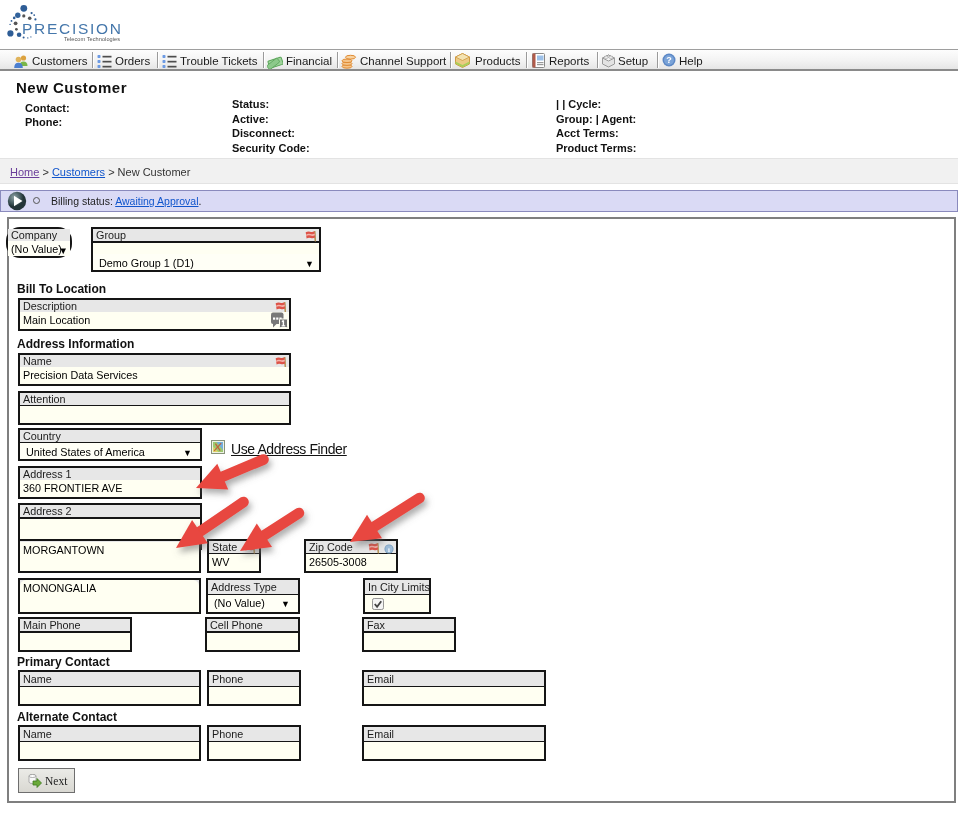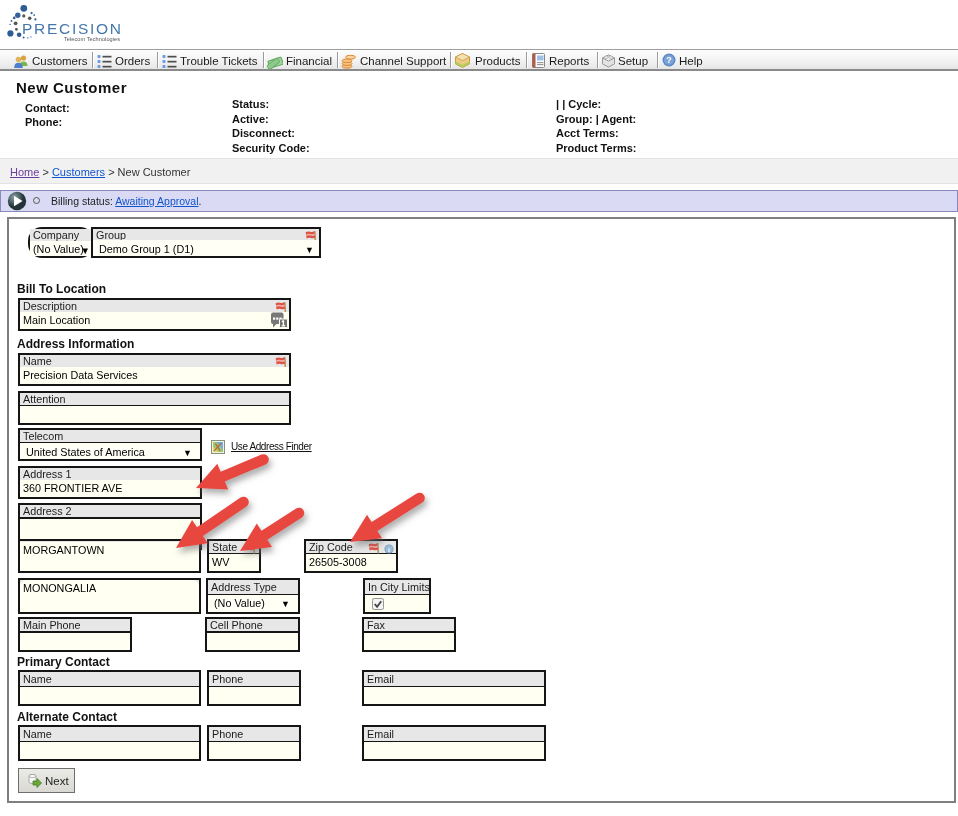--- a/index.html
+++ b/index.html
@@ -179,26 +179,26 @@
     <defs>
 <g id="rflag">
   <path d="M8.8 1.0 L10.4 0.9 L11.1 11.3 L9.7 11.4 Z" fill="#a8803e"></path>
   <path d="M9.4 1.0 L9.9 0.95 L10.55 11.35 L10.15 11.38 Z" fill="#d6b87c"></path>
   <path d="M0.7 2.3 Q2.9 0.9 5.1 1.7 Q7.3 2.5 9.4 1.3 L10.1 7.5 Q8.0 8.8 5.8 8.0 Q3.6 7.2 1.6 8.5 Z" fill="#dd5348"></path>
   <path d="M1.1 4.6 Q3.3 3.2 5.4 4.0 Q7.6 4.8 9.65 3.6 L9.85 5.2 Q7.8 6.4 5.6 5.6 Q3.4 4.8 1.3 6.1 Z" fill="#f3b3ab"></path>
 </g>
 </defs>
   </svg>
 
-<div class="fb" style="left:28px;top:227px;width:66px;height:31px;border-radius:14px;">
+<div class="fb" style="left:6px;top:227px;width:66px;height:31px;border-radius:14px;">
   <div class="fh" style="height:14px;">Company</div>
   <div class="sel" style="height:15px;padding-left:3px;">(No Value)<span class="ar" style="right:2px;top:2.5px;font-size:9.5px;">▼</span></div>
 </div>
 
-<div class="fb" style="left:91px;top:227px;width:230px;height:31px;">
+<div class="fb" style="left:91px;top:227px;width:230px;height:45px;">
   <div class="fh" style="height:14px;">Group<svg class="flag" style="right:2px" width="12" height="12" viewBox="0 0 12 12">
         <use href="#rflag"></use>
       </svg></div>
   <div class="sel" style="height:16px;line-height:14px;">Demo Group 1 (D1)<span class="ar" style="right:5px;top:3px;">▼</span></div>
 </div>
 <div class="sec" style="left:17px;top:282px;">Bill To Location</div>
 
 <div class="fb" style="left:18px;top:298px;width:273px;height:33px;">
   <div class="fh" style="height:14px;">Description<svg class="flag" style="right:2px" width="12" height="12" viewBox="0 0 12 12">
         <use href="#rflag"></use>
@@ -225,33 +225,33 @@
       </svg></div>
   <div class="fi" style="height:17px;">Precision Data Services</div>
 </div>
 
 <div class="fb" style="left:18px;top:391px;width:273px;height:34px;">
   <div class="fh" style="height:14px;">Attention</div>
   <div class="fi" style="height:17px;"></div>
 </div>
 
 <div class="fb" style="left:18px;top:428px;width:184px;height:33px;">
-  <div class="fh" style="height:14px;">Telecom</div>
+  <div class="fh" style="height:14px;">Country</div>
   <div class="sel" style="height:16px;line-height:14px;">United States of America<span class="ar" style="right:8px;top:3px;">▼</span></div>
 </div>
 
 <svg class="abs" style="left:211px;top:440px" width="14" height="14" viewBox="0 0 14 14">
   <rect x="0.5" y="0.5" width="13" height="13" fill="#eef2e4" stroke="#88927a"></rect>
   <rect x="2" y="2" width="10" height="10" fill="#9cc86e"></rect>
   <path d="M5.5 2 L12 2 L12 10 Z" fill="#74aede"></path>
   <path d="M2 6.5 L7.5 12 L2 12 Z" fill="#ddd468"></path>
   <path d="M3.2 10.8 L10.2 3.2" stroke="#c0603c" stroke-width="1.2" fill="none"></path>
   <path d="M4.4 3.6 L9.2 10.6" stroke="#c0603c" stroke-width="1.2" fill="none"></path>
 </svg>
-<div class="abs" style="left:231px;top:441px;font-size:10px;letter-spacing:-0.4px;color:#111;text-decoration:underline;">Use Address Finder</div>
+<div class="abs" style="left:231px;top:441px;font-size:14px;letter-spacing:-0.4px;color:#111;text-decoration:underline;">Use Address Finder</div>
 
 <div class="fb" style="left:18px;top:466px;width:184px;height:33px;">
   <div class="fh" style="height:14px;">Address 1</div>
   <div class="fi" style="height:17px;">360 FRONTIER AVE</div>
 </div>
 
 <div class="fb" style="left:18px;top:503px;width:184px;height:47px;">
   <div class="fh" style="height:14px;">Address 2</div>
   <div class="fi" style="height:17px;"></div>
 </div>
@@ -343,21 +343,21 @@
   <div class="fh" style="height:16px;line-height:14px;">Email</div>
   <div class="fi" style="height:17px;"></div>
 </div>
 
 <div class="abs" style="left:18px;top:768px;width:57px;height:25px;background:linear-gradient(#ebebe7,#d9d8d2);border:1px solid #6e6e6e;box-sizing:border-box;">
   <svg style="position:absolute;left:7px;top:4px" width="16" height="16" viewBox="0 0 16 16">
     <path d="M3 3 Q3 1.5 6.5 1.5 Q10 1.5 10 3 L10 9 Q10 10.5 6.5 10.5 Q3 10.5 3 9 Z" fill="#f8f8f8" stroke="#999" stroke-width="0.8"></path>
     <ellipse cx="6.5" cy="3" rx="3.5" ry="1.5" fill="#fff" stroke="#999" stroke-width="0.8"></ellipse>
     <polygon points="7,8 11,8 11,5.5 15.5,10 11,14.5 11,12 7,12" fill="#6aaa3a" stroke="#3c7a1e" stroke-width="0.8"></polygon>
   </svg>
-  <span style="position:absolute;left:26px;top:6px;font-size:11.5px;color:#222;">Next</span>
+  <span style="position:absolute;left:26px;top:6px;font-size:11.5px;color:#222;font-family:Liberation Serif, serif;">Next</span>
 </div>
 
 <svg class="abs" style="left:0;top:0;pointer-events:none;" width="958" height="816" viewBox="0 0 958 816">
   <defs>
       <filter id="ash" x="-30%" y="-30%" width="170%" height="170%">
         <feDropShadow dx="2.5" dy="4.5" stdDeviation="3.2" flood-color="#6a6a6a" flood-opacity="0.55"></feDropShadow>
       </filter>
     </defs>
   <g fill="#e8473f" stroke="#e8473f" filter="url(#ash)">
     <g stroke-width="10.6" stroke-linecap="round">

